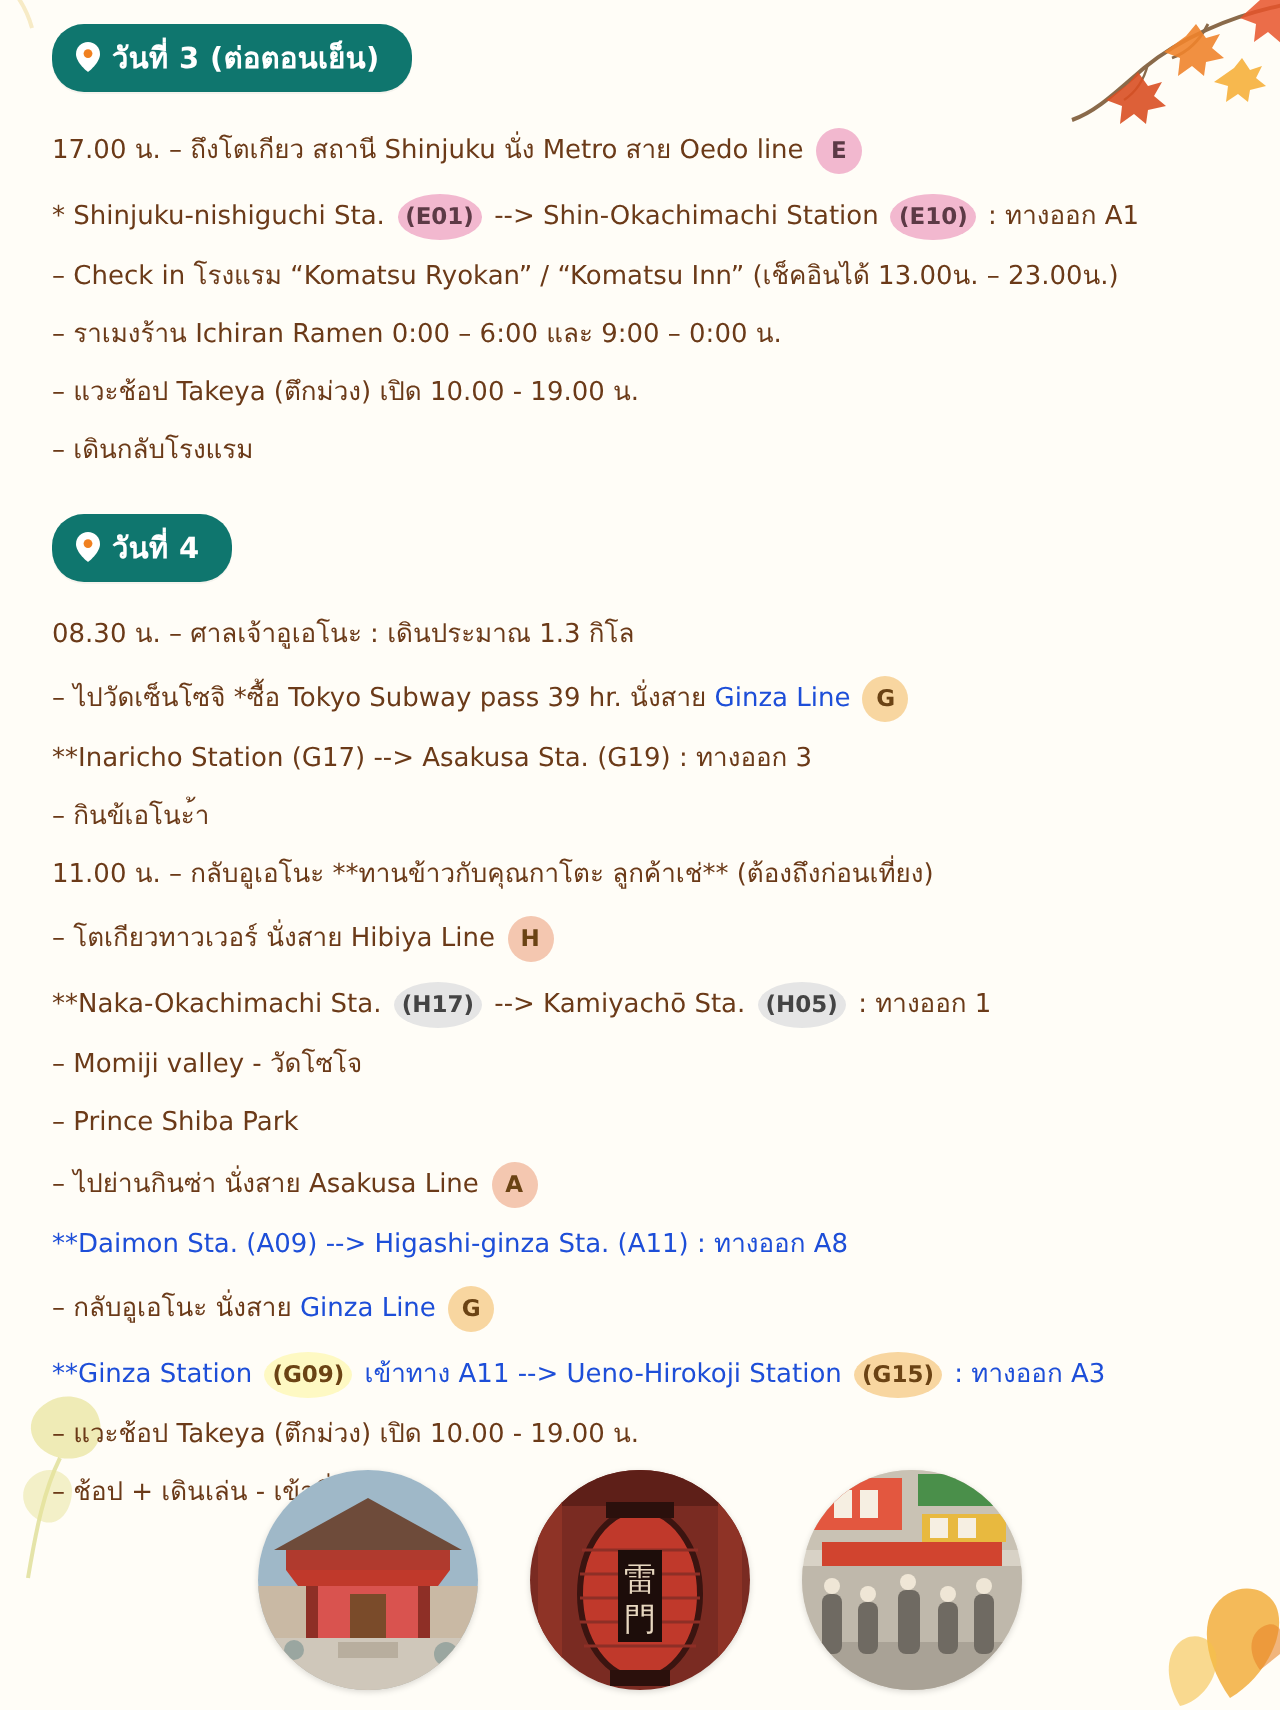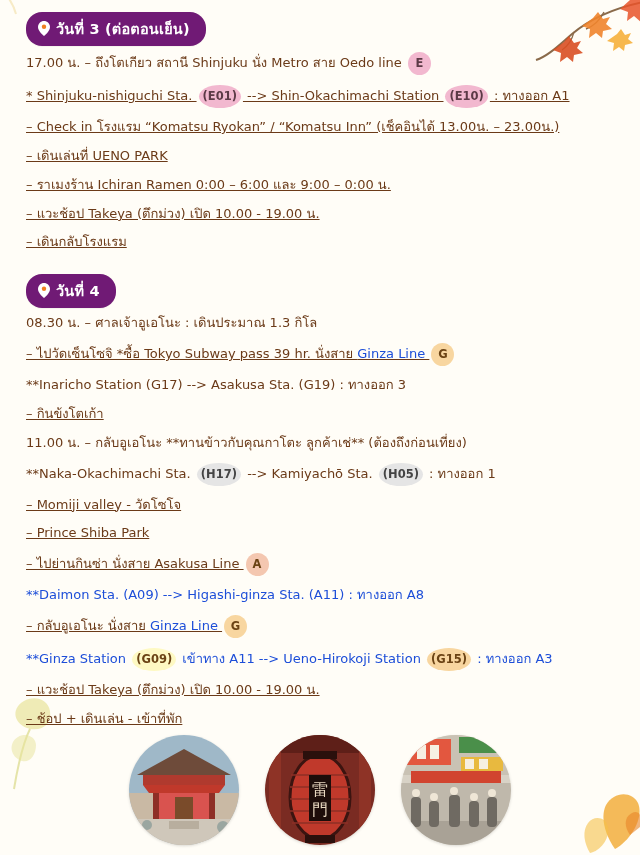--- a/index.html
+++ b/index.html
@@ -20,21 +20,21 @@
   .branch { top: -6px; right: -4px; width: 190px; height: 120px; }
   .leaf-bl { left: 4px; bottom: 60px; width: 70px; height: 110px; }
   .leaf-br { right: 0px; bottom: 0px; width: 120px; height: 90px; }
   .corner-top-left { top: -30px; left: -40px; width: 120px; height: 90px; }
 
   
   .day-pill {
     display: inline-flex;
     align-items: center;
     gap: 6px;
-    background: #701a75;
+    background: #0f766e;
     color: #ffffff;
     border-radius: 16px;
     padding: 5px 16px 6px 12px;
     font-size: 14.5px;
     font-weight: bold;
     letter-spacing: .2px;
     box-shadow: 0 1px 0 rgba(0,0,0,.04);
   }
   .pin {
     display: inline-block;
@@ -51,24 +51,24 @@
 
   ul.lines { list-style: none; margin: 0; padding: 0; }
   ul.lines li {
     font-size: 13px;
     line-height: 1.45;
     margin: 0 0 10px 0;
     color: #6b3a18;
     white-space: nowrap;
   }
   .ind0 { margin-left: 0px; }
-  .ind1 { margin-left: 44px; text-decoration: underline; }
+  .ind1 { margin-left: 44px; }
   .ind2 { margin-left: 60px; }
 
-  .lines .first { margin-top: 6px; }
+  .lines .first { margin-top: 18px; }
 
   .orange { color: #1d4ed8; }
 
   
   .badge {
     display: inline-block;
     min-width: 23px;
     height: 23px;
     line-height: 22px;
     border-radius: 50%;
@@ -151,43 +151,43 @@
           <path d="M6 0 C2.7 0 0 2.7 0 6 C0 10.5 6 15 6 15 C6 15 12 10.5 12 6 C12 2.7 9.3 0 6 0z" fill="#ffffff"></path>
           <circle cx="6" cy="5.8" r="2.2" fill="#f08020"></circle>
         </svg>
       </span>
       <span>วันที่ 3 (ต่อตอนเย็น)</span>
     </div>
     <ul class="lines">
         <li class="ind0 first"><span class="">17.00 น. – ถึงโตเกียว สถานี Shinjuku นั่ง Metro สาย Oedo line </span><span class="badge b-pink">E</span></li>
         <li class="ind1"><span class="">* Shinjuku-nishiguchi Sta. </span><span class="badge b-pink">(E01)</span><span class=""> --&gt; Shin-Okachimachi Station </span><span class="badge b-pink">(E10)</span><span class=""> : ทางออก A1</span></li>
         <li class="ind1"><span class="">– Check in โรงแรม “Komatsu Ryokan” / “Komatsu Inn” (เช็คอินได้ 13.00น. – 23.00น.)</span></li>
-        <li class="ind1"><span class="">– เดินเล่นที่ UENO PARK</span></li>
         <li class="ind1"><span class="">– ราเมงร้าน Ichiran Ramen 0:00 – 6:00 และ 9:00 – 0:00 น.</span></li>
         <li class="ind1"><span class="">– แวะช้อป Takeya (ตึกม่วง) เปิด 10.00 - 19.00 น.</span></li>
         <li class="ind1"><span class="">– เดินกลับโรงแรม</span></li>
       </ul>
   </div>
 
   <div class="section">
     <div class="day-pill">
       <span class="pin">
         <svg viewBox="0 0 12 15" width="12" height="15">
           <path d="M6 0 C2.7 0 0 2.7 0 6 C0 10.5 6 15 6 15 C6 15 12 10.5 12 6 C12 2.7 9.3 0 6 0z" fill="#ffffff"></path>
           <circle cx="6" cy="5.8" r="2.2" fill="#f08020"></circle>
         </svg>
       </span>
       <span>วันที่ 4</span>
     </div>
     <ul class="lines">
         <li class="ind0 first"><span class="">08.30 น. – ศาลเจ้าอูเอโนะ : เดินประมาณ 1.3 กิโล</span></li>
         <li class="ind1"><span class="">– ไปวัดเซ็นโซจิ *ซื้อ Tokyo Subway pass 39 hr. นั่งสาย </span><span class="orange">Ginza Line </span><span class="badge b-peach">G</span></li>
         <li class="ind2"><span class="">**Inaricho Station (G17) --&gt; Asakusa Sta. (G19) : ทางออก 3</span></li>
-        <li class="ind1"><span class="">– กินข้งโตเก้า</span></li>
+        <li class="ind1"><span class="">– กินข้เอโนะ้า</span></li>
         <li class="ind0"><span class="">11.00 น. – กลับอูเอโนะ **ทานข้าวกับคุณกาโตะ ลูกค้าเช่** (ต้องถึงก่อนเที่ยง)</span></li>
+        <li class="ind1"><span class="">– โตเกียวทาวเวอร์ นั่งสาย Hibiya Line </span><span class="badge b-rose">H</span></li>
         <li class="ind2"><span class="">**Naka-Okachimachi Sta. </span><span class="badge b-gray">(H17)</span><span class=""> --&gt; Kamiyachō Sta. </span><span class="badge b-gray">(H05)</span><span class=""> : ทางออก 1</span></li>
         <li class="ind1"><span class="">– Momiji valley - วัดโซโจ</span></li>
         <li class="ind1"><span class="">– Prince Shiba Park</span></li>
         <li class="ind1"><span class="">– ไปย่านกินซ่า นั่งสาย Asakusa Line </span><span class="badge b-rose">A</span></li>
         <li class="ind2"><span class="orange">**Daimon Sta. (A09) --&gt; Higashi-ginza Sta. (A11) : </span><span class="orange">ทางออก A8</span></li>
         <li class="ind1"><span class="">– กลับอูเอโนะ นั่งสาย </span><span class="orange">Ginza Line </span><span class="badge b-peach">G</span></li>
         <li class="ind2"><span class="orange">**Ginza Station </span><span class="badge b-yellow">(G09)</span><span class="orange"> เข้าทาง A11 --&gt; Ueno-Hirokoji Station </span><span class="badge b-peach">(G15)</span><span class="orange"> : ทางออก A3</span></li>
         <li class="ind1"><span class="">– แวะช้อป Takeya (ตึกม่วง) เปิด 10.00 - 19.00 น.</span></li>
         <li class="ind1"><span class="">– ช้อป + เดินเล่น - เข้าที่พัก</span></li>
       </ul>

